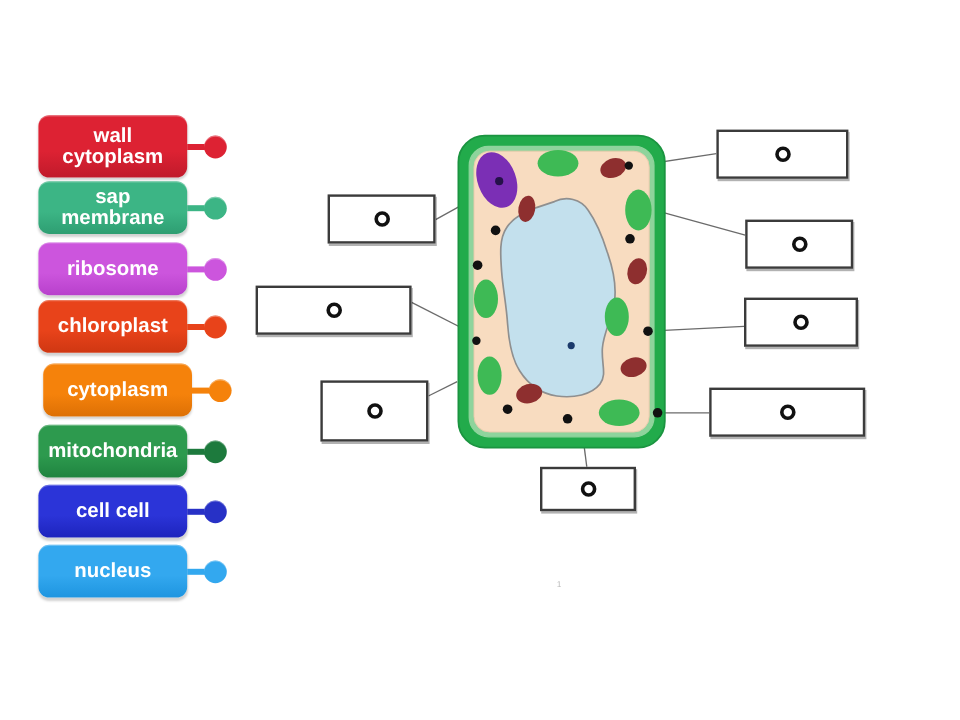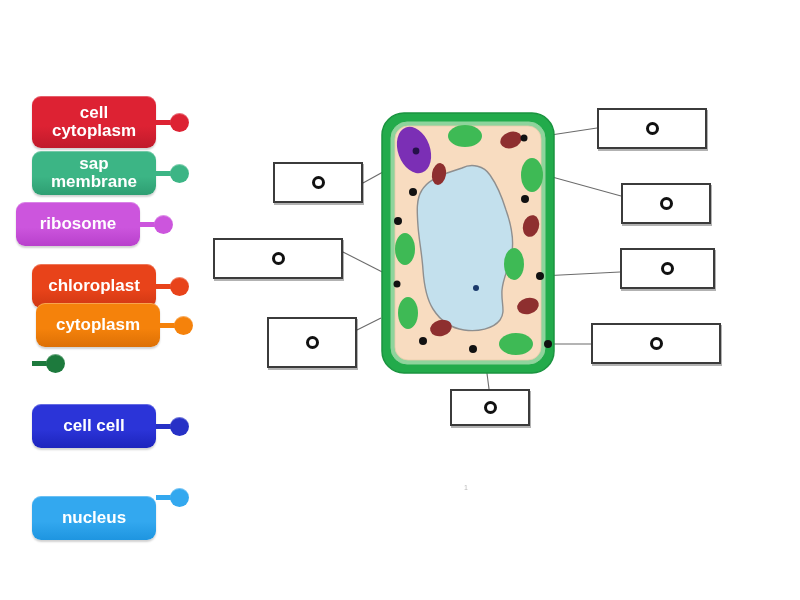--- a/index.html
+++ b/index.html
@@ -136,68 +136,71 @@
 
     <g fill="#1b3a6b">
       <circle cx="476" cy="288" r="3"></circle>
     </g>
   </svg>
 
   <div id="chips">
       <div class="chip-row" style="left: 32px; top: 96px;">
         <div class="chip chip-2line" style="background: linear-gradient(rgb(221, 34, 51) 0%, rgb(221, 34, 51) 58%, rgb(192, 26, 43) 100%); box-shadow: rgba(255, 255, 255, 0.28) 0px 1px 0px inset, rgba(0, 0, 0, 0.18) 0px 2px 2px;">
           <span>
-            <div>cell</div>
+            <div>wall</div>
             <div>cytoplasm</div>
           </span>
         </div>
         <div class="connector" style="background: rgb(221, 34, 51);"></div>
         <div class="knob" style="background: rgb(221, 34, 51); box-shadow: rgba(255, 255, 255, 0.35) 0px 1px 0px inset;"></div>
       </div>
       <div class="chip-row" style="left: 32px; top: 151px;">
         <div class="chip chip-1line" style="background: linear-gradient(rgb(60, 181, 133) 0%, rgb(60, 181, 133) 58%, rgb(46, 158, 114) 100%); box-shadow: rgba(255, 255, 255, 0.28) 0px 1px 0px inset, rgba(0, 0, 0, 0.18) 0px 2px 2px;">
           <span>sap membrane</span>
         </div>
         <div class="connector" style="background: rgb(60, 181, 133);"></div>
         <div class="knob" style="background: rgb(60, 181, 133); box-shadow: rgba(255, 255, 255, 0.35) 0px 1px 0px inset;"></div>
       </div>
-      <div class="chip-row" style="left: 16px; top: 202px;">
+      <div class="chip-row" style="left: 32px; top: 202px;">
         <div class="chip chip-1line" style="background: linear-gradient(rgb(204, 85, 221) 0%, rgb(204, 85, 221) 58%, rgb(184, 64, 204) 100%); box-shadow: rgba(255, 255, 255, 0.28) 0px 1px 0px inset, rgba(0, 0, 0, 0.18) 0px 2px 2px;">
           <span>ribosome</span>
         </div>
         <div class="connector" style="background: rgb(204, 85, 221);"></div>
         <div class="knob" style="background: rgb(204, 85, 221); box-shadow: rgba(255, 255, 255, 0.35) 0px 1px 0px inset;"></div>
       </div>
-      <div class="chip-row" style="left: 32px; top: 264px;">
+      <div class="chip-row" style="left: 32px; top: 250px;">
         <div class="chip chip-1line" style="background: linear-gradient(rgb(232, 67, 26) 0%, rgb(232, 67, 26) 58%, rgb(207, 55, 18) 100%); box-shadow: rgba(255, 255, 255, 0.28) 0px 1px 0px inset, rgba(0, 0, 0, 0.18) 0px 2px 2px;">
           <span>chloroplast</span>
         </div>
         <div class="connector" style="background: rgb(232, 67, 26);"></div>
         <div class="knob" style="background: rgb(232, 67, 26); box-shadow: rgba(255, 255, 255, 0.35) 0px 1px 0px inset;"></div>
       </div>
       <div class="chip-row" style="left: 36px; top: 303px;">
         <div class="chip chip-1line" style="background: linear-gradient(rgb(245, 130, 11) 0%, rgb(245, 130, 11) 58%, rgb(221, 112, 5) 100%); box-shadow: rgba(255, 255, 255, 0.28) 0px 1px 0px inset, rgba(0, 0, 0, 0.18) 0px 2px 2px;">
           <span>cytoplasm</span>
         </div>
         <div class="connector" style="background: rgb(245, 130, 11);"></div>
         <div class="knob" style="background: rgb(245, 130, 11); box-shadow: rgba(255, 255, 255, 0.35) 0px 1px 0px inset;"></div>
       </div>
       <div class="chip-row" style="left: 32px; top: 354px;">
+        <div class="chip chip-1line" style="background: linear-gradient(rgb(45, 154, 78) 0%, rgb(45, 154, 78) 58%, rgb(31, 132, 64) 100%); box-shadow: rgba(255, 255, 255, 0.28) 0px 1px 0px inset, rgba(0, 0, 0, 0.18) 0px 2px 2px;">
+          <span>mitochondria</span>
+        </div>
         <div class="connector" style="background: rgb(29, 122, 61);"></div>
         <div class="knob" style="background: rgb(29, 122, 61); box-shadow: rgba(255, 255, 255, 0.35) 0px 1px 0px inset;"></div>
       </div>
       <div class="chip-row" style="left: 32px; top: 404px;">
         <div class="chip chip-1line" style="background: linear-gradient(rgb(43, 52, 216) 0%, rgb(43, 52, 216) 58%, rgb(29, 36, 189) 100%); box-shadow: rgba(255, 255, 255, 0.28) 0px 1px 0px inset, rgba(0, 0, 0, 0.18) 0px 2px 2px;">
           <span>cell cell</span>
         </div>
         <div class="connector" style="background: rgb(39, 49, 198);"></div>
         <div class="knob" style="background: rgb(39, 49, 198); box-shadow: rgba(255, 255, 255, 0.35) 0px 1px 0px inset;"></div>
       </div>
       <div class="chip-row" style="left: 32px; top: 454px;">
-        <div class="chip chip-1line" style="background: linear-gradient(rgb(51, 168, 239) 0%, rgb(51, 168, 239) 58%, rgb(30, 149, 224) 100%); box-shadow: rgba(255, 255, 255, 0.28) 0px 1px 0px inset, rgba(0, 0, 0, 0.18) 0px 2px 2px; margin-top: 42px;">
+        <div class="chip chip-1line" style="background: linear-gradient(rgb(51, 168, 239) 0%, rgb(51, 168, 239) 58%, rgb(30, 149, 224) 100%); box-shadow: rgba(255, 255, 255, 0.28) 0px 1px 0px inset, rgba(0, 0, 0, 0.18) 0px 2px 2px;">
           <span>nucleus</span>
         </div>
         <div class="connector" style="background: rgb(51, 168, 239);"></div>
         <div class="knob" style="background: rgb(51, 168, 239); box-shadow: rgba(255, 255, 255, 0.35) 0px 1px 0px inset;"></div>
       </div>
     </div>
 
   <div id="boxes">
       <div class="ansbox" style="left: 273px; top: 162px; width: 90px; height: 41px;">
         <div class="ring"></div>

